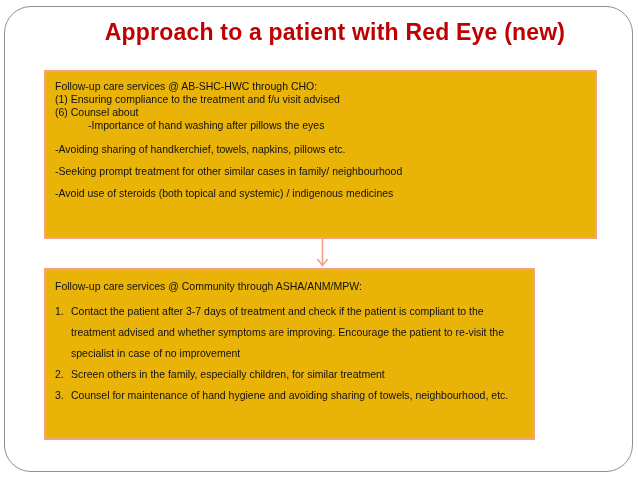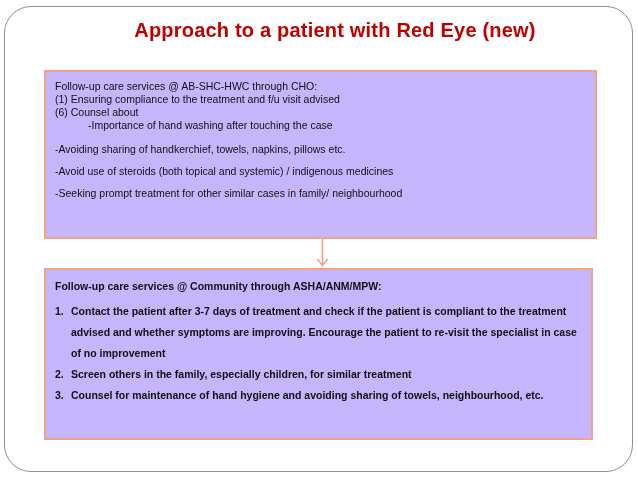--- a/index.html
+++ b/index.html
@@ -29,47 +29,46 @@
   }
   .title {
     position: absolute;
     top: 19px;
     left: 0;
     width: 100%;
     box-sizing: border-box;
     padding-left: 32px;
     text-align: center;
     color: #c00000;
-    font-size: 20px;
+    font-size: 23px;
     font-weight: bold;
     letter-spacing: 0.2px;
     white-space: nowrap;
   }
   .txtbox {
     position: absolute;
     left: 44px;
     border: 2px solid #f3a285;
     box-sizing: border-box;
-    background: #c4b5fd;
+    background: #eab308;
     font-size: 10.5px;
     line-height: 13px;
     color: #111111;
   }
   .box-hwc {
     top: 70px;
     width: 553px;
     height: 169px;
     padding: 8px 10px 0 9px;
   }
   .box-community {
     top: 268px;
-    width: 549px;
+    width: 491px;
     height: 172px;
     padding: 9px 10px 0 9px;
-    font-weight: bold;
   }
   .txtbox p {
     margin: 0;
   }
   .indented {
     padding-left: 33px;
   }
   .bullet {
     margin-top: 9px !important;
   }
@@ -105,24 +104,24 @@
 <div class="slide">
 
   <div class="frame"></div>
 
   <div class="title">Approach to a patient with Red Eye (new)</div>
 
   <div class="txtbox box-hwc">
     <p>Follow-up care services @ AB-SHC-HWC through CHO:</p>
     <p>(1) Ensuring compliance to the treatment and f/u visit advised</p>
     <p>(6) Counsel about</p>
-    <p class="indented">-Importance of hand washing after touching the case</p>
+    <p class="indented">-Importance of hand washing after pillows the eyes</p>
     <p class="bullet bullet-first">-Avoiding sharing of handkerchief, towels, napkins, pillows etc.</p>
+    <p class="bullet">-Seeking prompt treatment for other similar cases in family/ neighbourhood</p>
     <p class="bullet">-Avoid use of steroids (both topical and systemic) / indigenous medicines</p>
-    <p class="bullet">-Seeking prompt treatment for other similar cases in family/ neighbourhood</p>
   </div>
 
   <div class="arrow-wrap">
     <svg width="17" height="28" viewBox="0 0 17 28" xmlns="http://www.w3.org/2000/svg">
       <line x1="8.5" y1="0" x2="8.5" y2="25" stroke="#f0a089" stroke-width="1.6"></line>
       <polyline points="3.5,20 8.5,26.5 13.5,20" fill="none" stroke="#f0a089" stroke-width="1.6"></polyline>
     </svg>
   </div>
 
   <div class="txtbox box-community">

